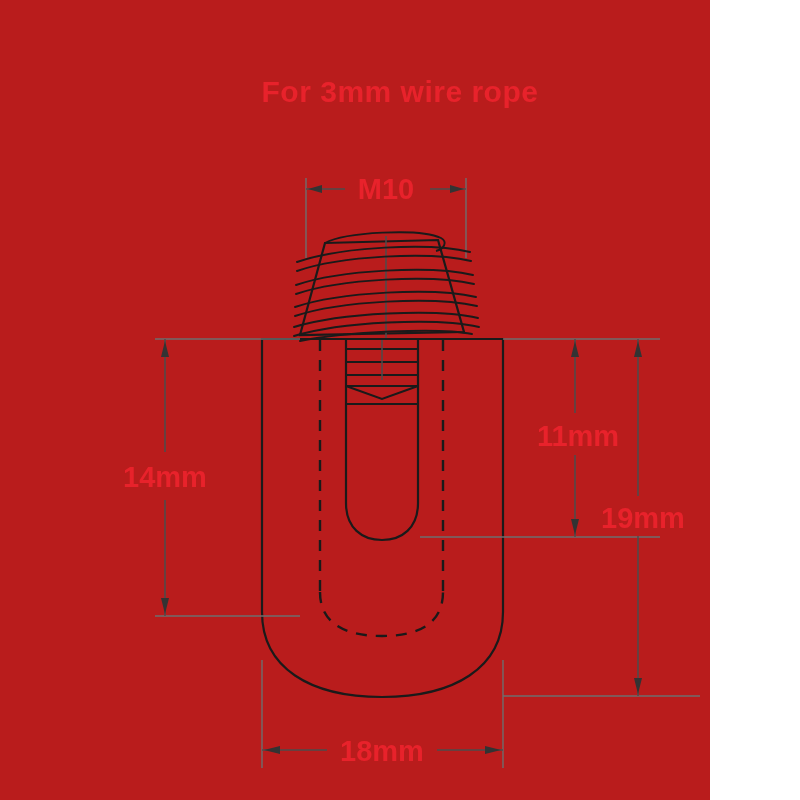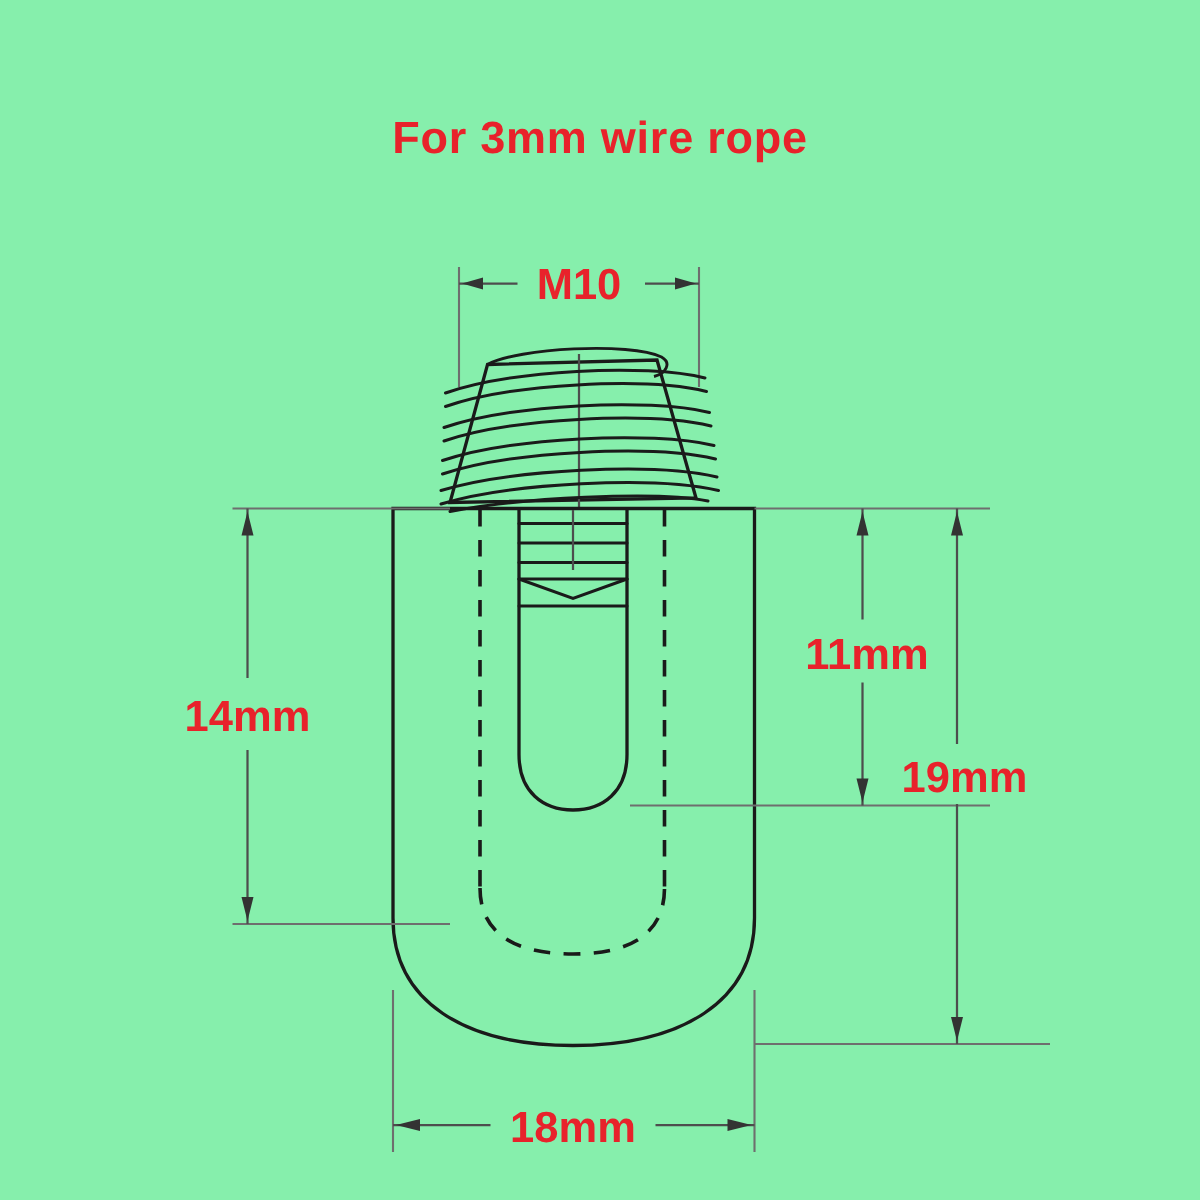--- a/index.html
+++ b/index.html
@@ -10,23 +10,23 @@
   }
   body {
     width: 800px;
     height: 800px;
     font-family: "Liberation Sans", sans-serif;
     overflow: hidden;
     position: relative;
   }
   #drawing-root {
     position: relative;
-    width: 800px;
+    width: 710px;
     height: 800px;
-    background: #86efac;
+    background: #b91c1c;
   }
   svg#technical-drawing {
     display: block;
     width: 800px;
     height: 800px;
   }
   .dim-text {
     font-family: "Liberation Sans", sans-serif;
     font-weight: bold;
     fill: #E8222B;

